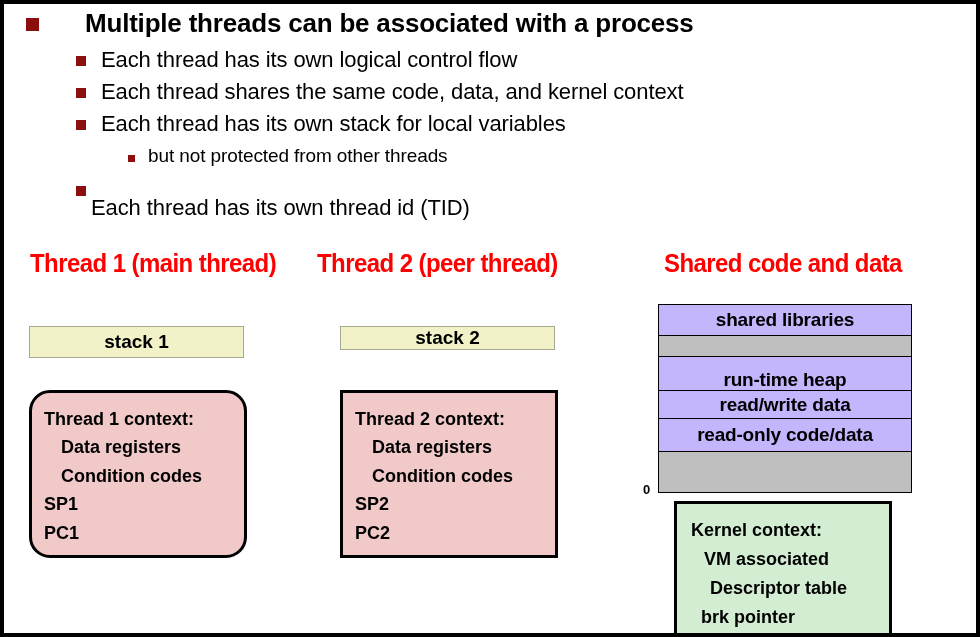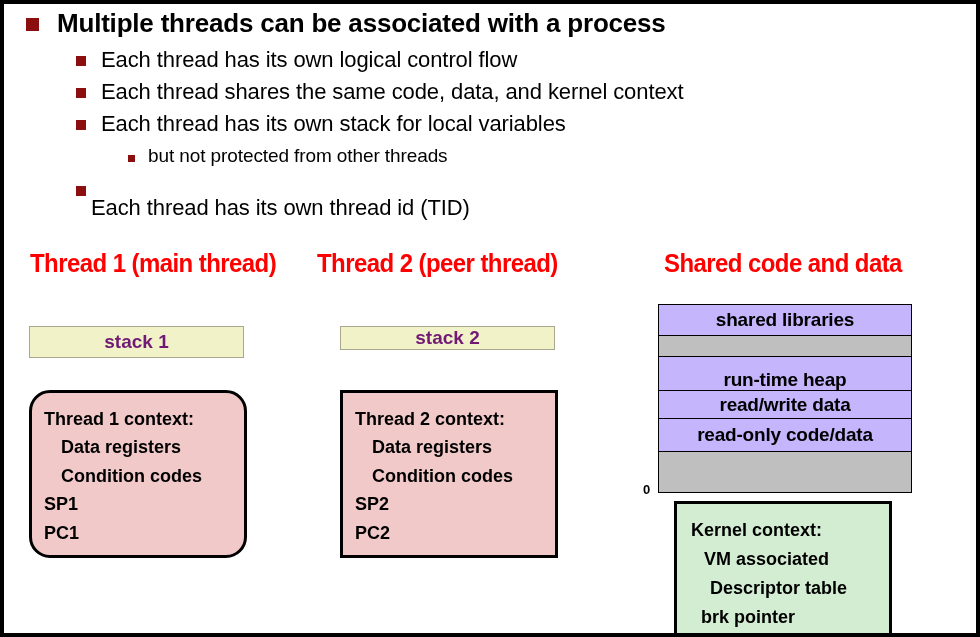--- a/index.html
+++ b/index.html
@@ -77,21 +77,21 @@
   .stack-box {
     position: absolute;
     background: #F2F2C8;
     border: 1px solid #A8A890;
     box-sizing: border-box;
     display: flex;
     align-items: center;
     justify-content: center;
     font-size: 19px;
     font-weight: bold;
-    color: #701a75;
+    color: #000000;
   }
 
   
   .ctx-box {
     position: absolute;
     background: #F2C9C9;
     border: 3px solid #000000;
     box-sizing: border-box;
     padding: 12px 0 0 12px;
   }
@@ -156,21 +156,21 @@
   }
   .k-i1 { padding-left: 13px; }
   .k-i2 { padding-left: 19px; }
   .k-i3 { padding-left: 10px; }
 </style>
 </head>
 <body>
 
 <div id="slide">
 
-  <div class="bullet-row" style="left:22px; top:6px;">
+  <div class="bullet-row" style="left:22px; top:6px;gap:28px;">
     <span class="sq sq-l1"></span>
     <span class="txt-l1">Multiple threads can be associated with a process</span>
   </div>
 
   <div class="bullet-row" style="left:72px; top:44px;">
     <span class="sq sq-l2"></span>
     <span class="txt-l2">Each thread has its own logical control flow</span>
   </div>
 
   <div class="bullet-row" style="left:72px; top:76px;">

